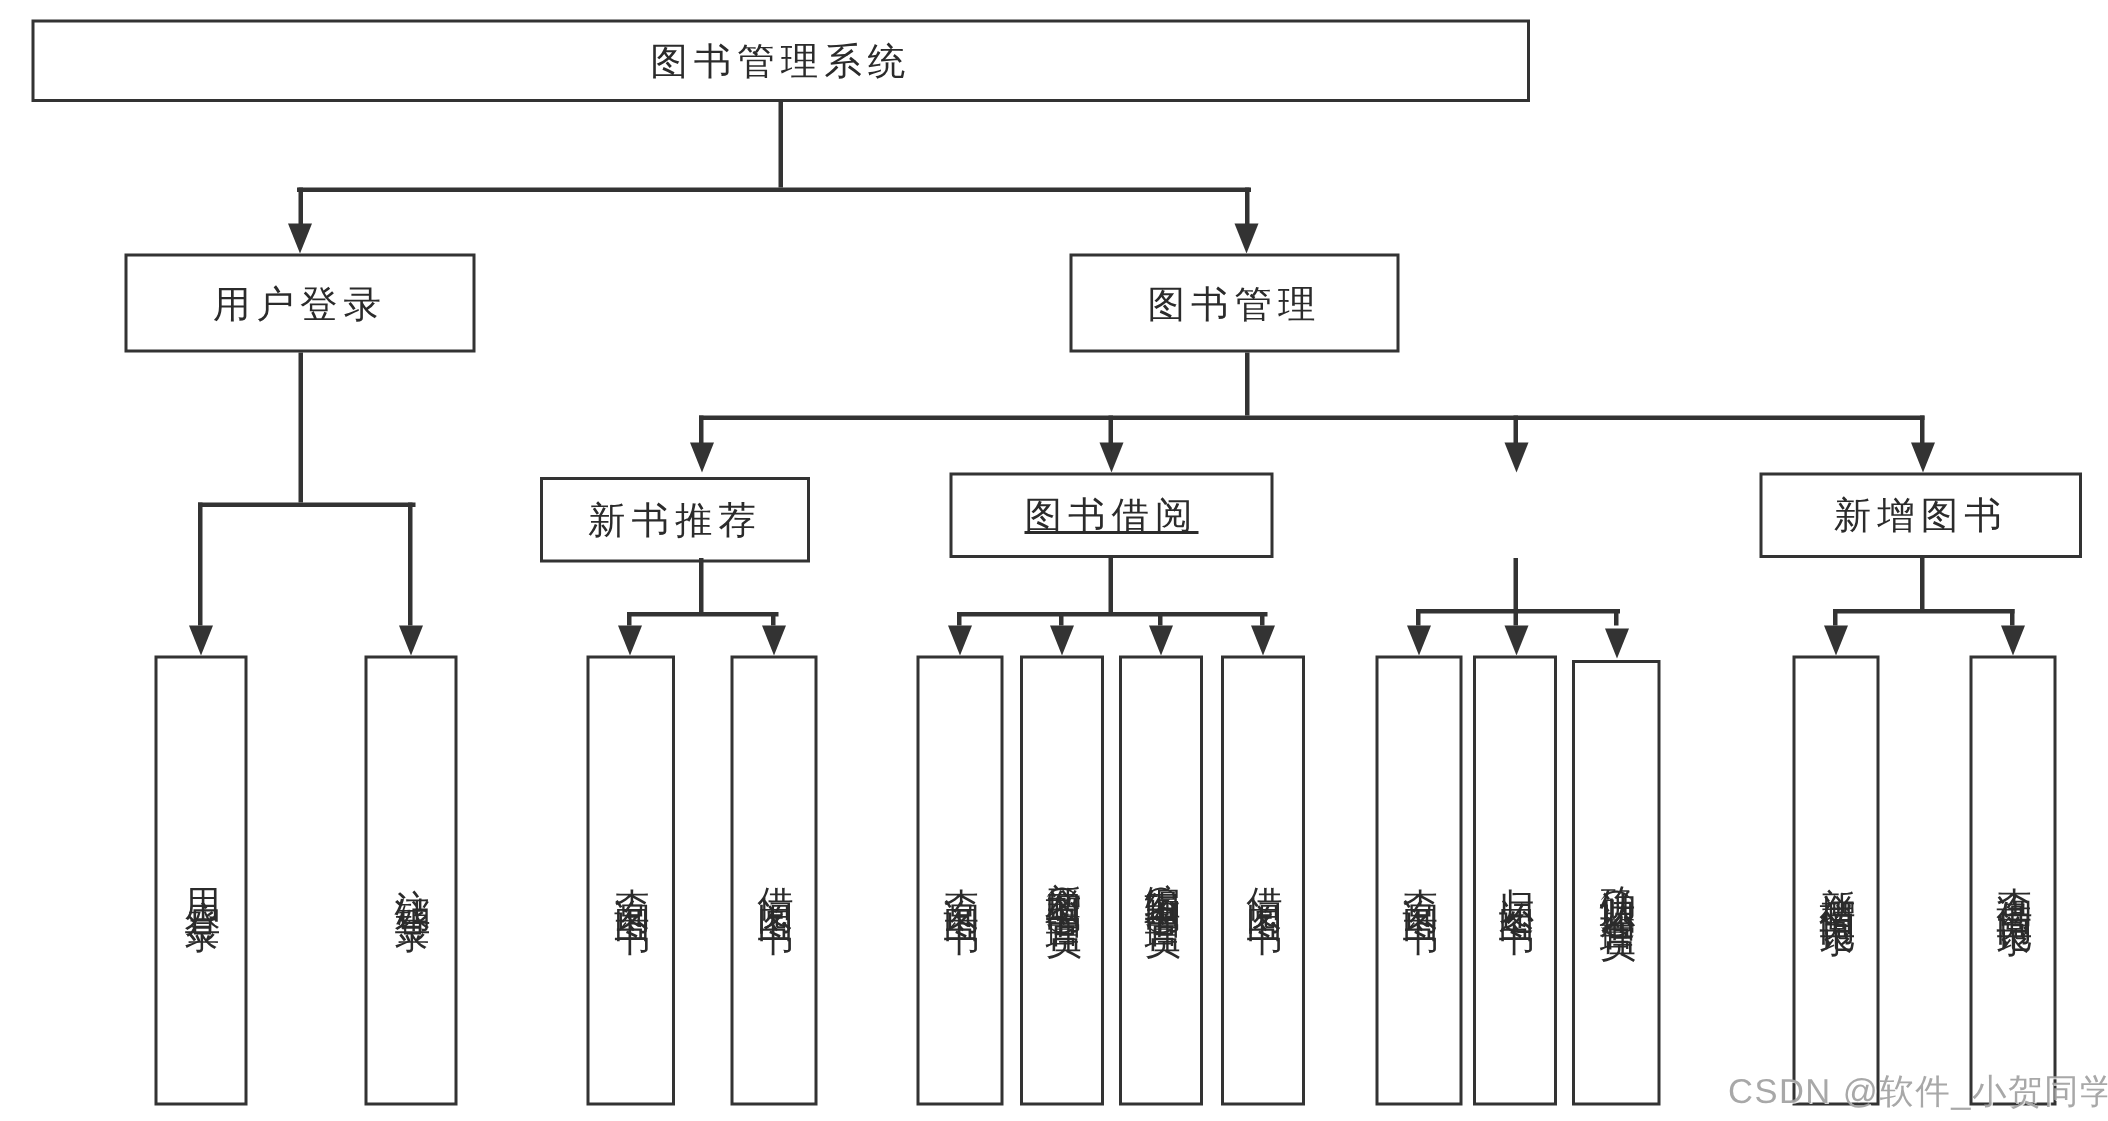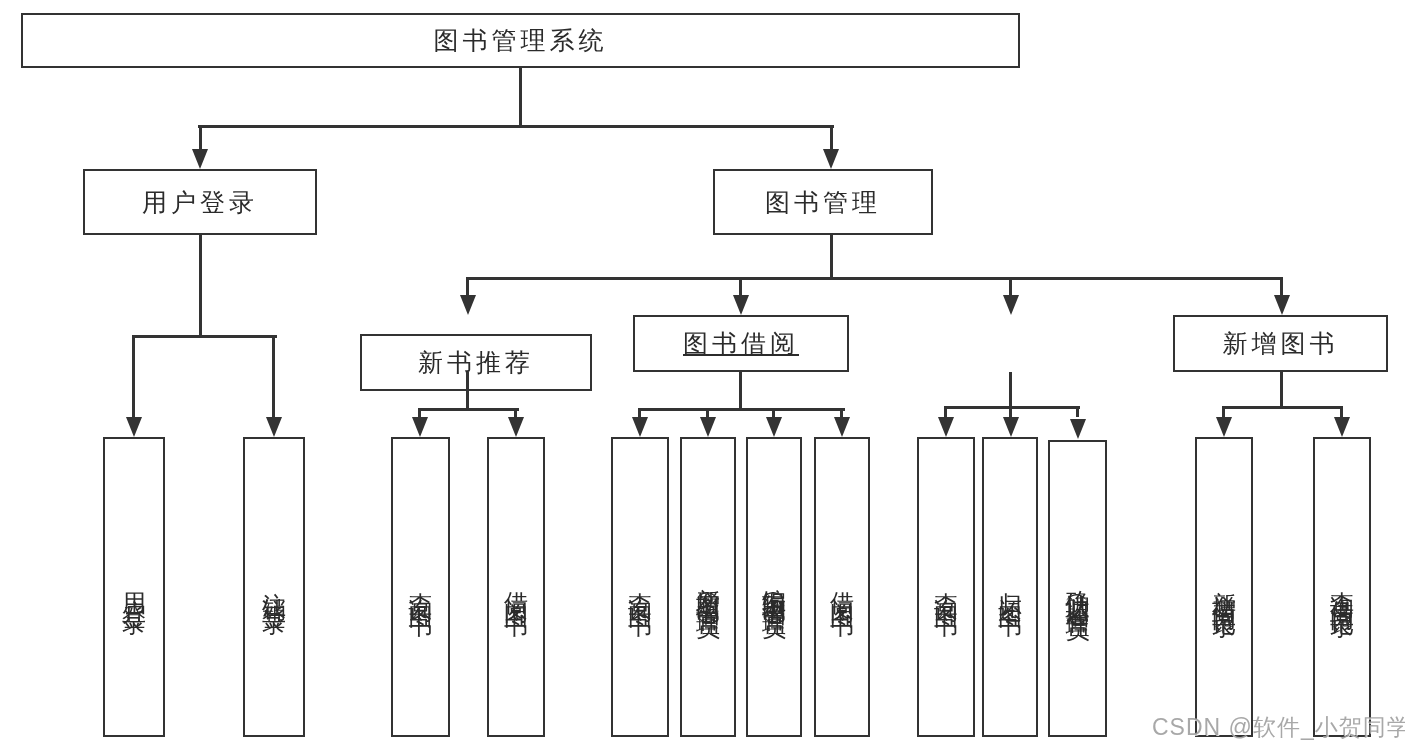--- a/index.html
+++ b/index.html
@@ -88,21 +88,21 @@
   <div class="ln" style="left:466px;  top:277px; width:817px; height:3px;"></div>
   <div class="ln" style="left:466px;  top:277px; width:3px;   height:20px;"></div>
   <div class="arr" style="left:460px; top:295px;"></div>
   <div class="ln" style="left:739px;  top:277px; width:3px;   height:20px;"></div>
   <div class="arr" style="left:733px; top:295px;"></div>
   <div class="ln" style="left:1009px; top:277px; width:3px;   height:20px;"></div>
   <div class="arr" style="left:1003px; top:295px;"></div>
   <div class="ln" style="left:1280px; top:277px; width:3px;   height:20px;"></div>
   <div class="arr" style="left:1274px; top:295px;"></div>
 
-  <div class="box h" style="left:360px; top:334px; width:232px; height:57px;">
+  <div class="box h" style="left:360px; top:318px; width:180px; height:57px;">
     <span>新书推荐</span>
   </div>
   <div class="box h" style="left:633px; top:315px; width:216px; height:57px;text-decoration:underline;">
     <span>图书借阅</span>
   </div>
   <div class="box h" style="left:1173px; top:315px; width:215px; height:57px;">
     <span>新增图书</span>
   </div>
 
   <div class="ln" style="left:466px;  top:372px; width:3px;  height:36px;"></div>

